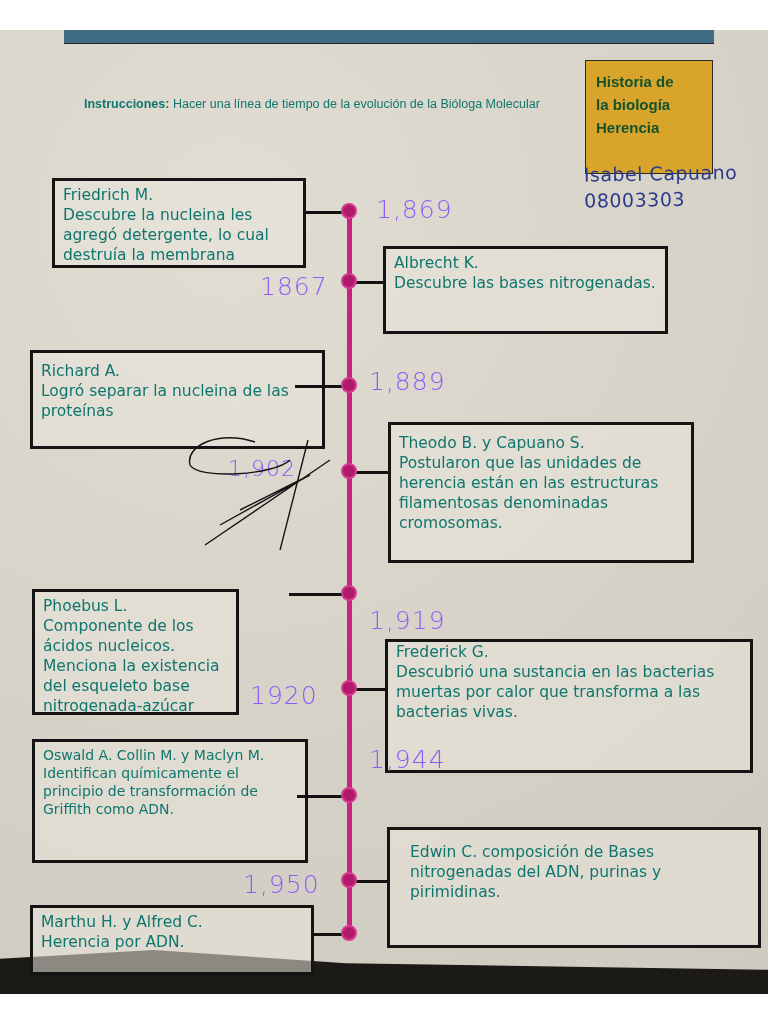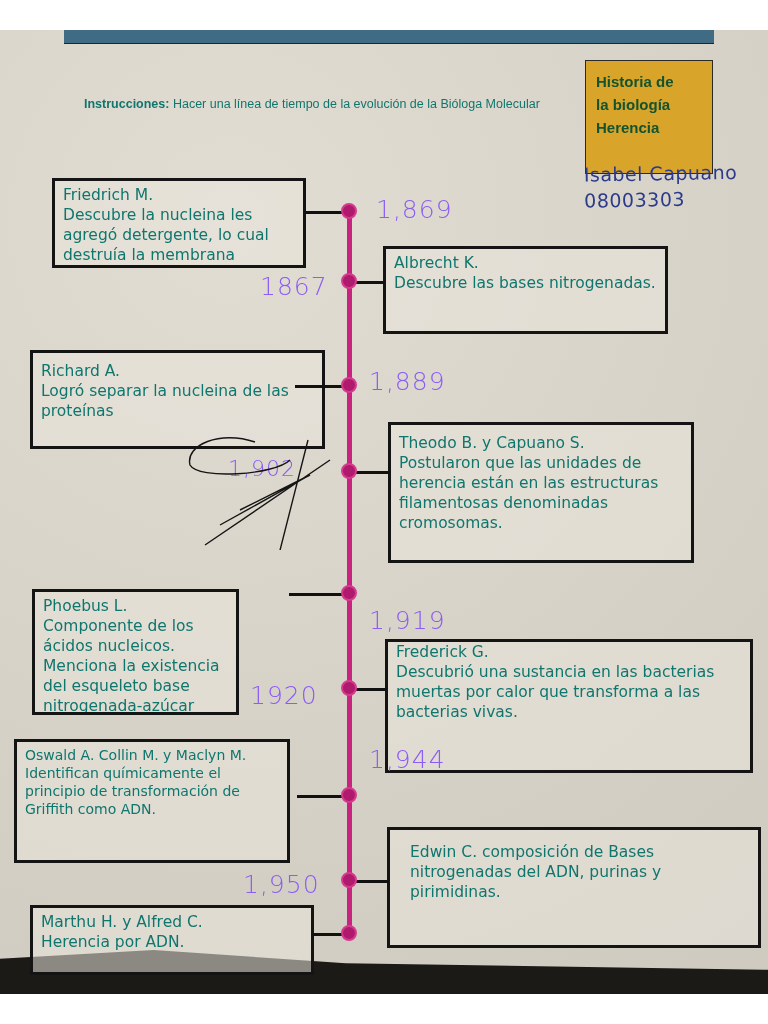--- a/index.html
+++ b/index.html
@@ -132,21 +132,21 @@
 <div class="year" style="left:369px;top:582px;margin-top:24px;">1,919</div>
 
 <div class="card" style="left:385px;top:639px;width:368px;height:134px;padding-top:0;">
   <span class="name">Frederick G.</span>
   <span class="desc">Descubrió una sustancia en las bacterias muertas por calor que transforma a las bacterias vivas.</span>
 </div>
 <div class="connector" style="left:355px;top:688px;width:32px;"></div>
 <div class="node" style="left:341px;top:680px;"></div>
 <div class="year" style="left:250px;top:681px;text-align:right;">1920</div>
 
-<div class="card" style="left:14px;top:739px;width:276px;height:124px;font-size:14px;line-height:18px;">
+<div class="card" style="left:32px;top:739px;width:276px;height:124px;font-size:14px;line-height:18px;">
   <span class="name">Oswald A. Collin M. y Maclyn M.</span>
   <span class="desc">Identifican químicamente el principio de transformación de Griffith como ADN.</span>
 </div>
 <div class="connector" style="left:297px;top:795px;width:47px;"></div>
 <div class="node" style="left:341px;top:787px;"></div>
 <div class="year" style="left:369px;top:745px;">1,944</div>
 
 <div class="card" style="left:387px;top:827px;width:374px;height:121px;padding-top:12px;padding-left:20px;">
   <span class="name" style="display:inline;">Edwin C.</span>
   <span class="desc" style="display:inline;">composición de Bases nitrogenadas del ADN, purinas y pirimidinas.</span>

